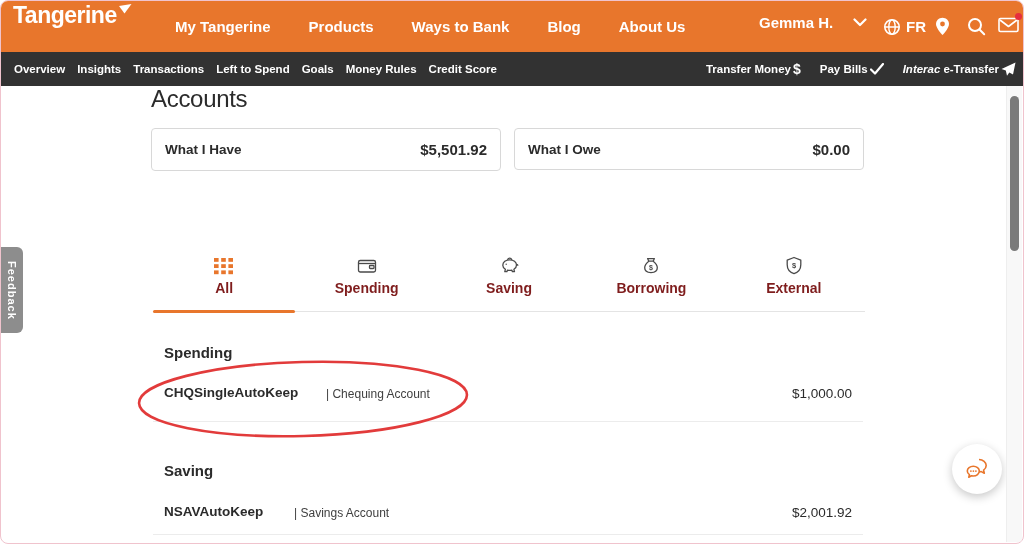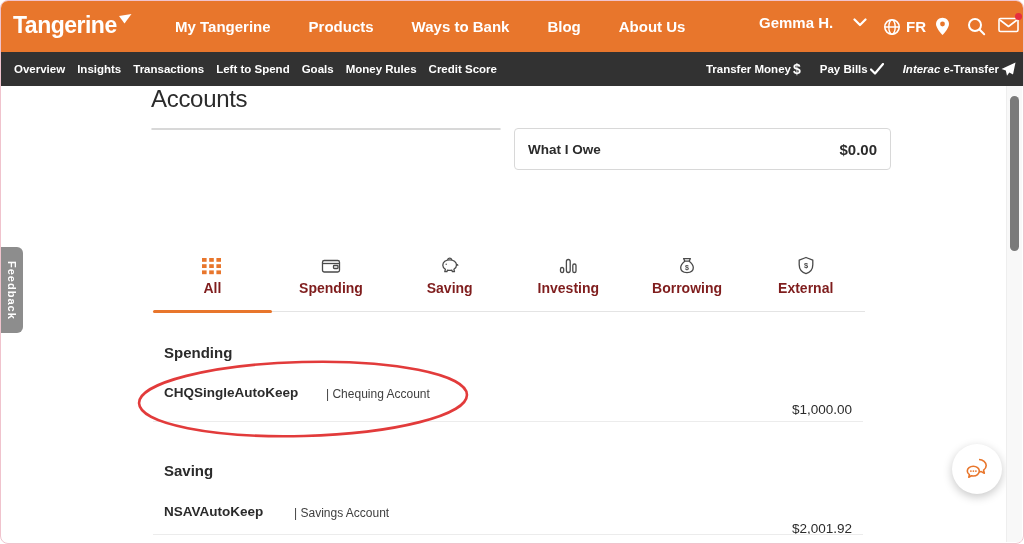--- a/index.html
+++ b/index.html
@@ -4,21 +4,21 @@
 <style>
   * { margin:0; padding:0; box-sizing:border-box; }
   body { background:#ffffff; font-family:"Liberation Sans", sans-serif; }
   .page {
     position:relative; width:1024px; height:544px;
     background:#ffffff; overflow:hidden;
     border:1px solid #f0c3cd; border-radius:8px;
   }
   
   .topbar { position:absolute; left:0; top:0; width:100%; height:51px; background:#E8762C; }
-  .logo { position:absolute; left:12px; top:11px; color:#fff; font-size:23px; font-weight:bold; letter-spacing:-0.5px; display:flex; align-items:flex-start; cursor:pointer;justify-content:flex-end; }
+  .logo { position:absolute; left:12px; top:1px; color:#fff; font-size:23px; font-weight:bold; letter-spacing:-0.5px; display:flex; align-items:flex-start; cursor:pointer;justify-content:flex-end; }
   .logo-flag { margin-left:2px; margin-top:2px; }
   .main-nav { position:absolute; left:150px; top:0; height:51px; display:flex; align-items:center; gap:14px; }
   .main-nav a { color:#fff; font-size:15px; font-weight:bold; text-decoration:none; cursor:pointer;margin-left:24px; }
   .user-menu { position:absolute; left:758px; top:0; height:43px; display:flex; align-items:center; gap:20px; color:#fff; font-size:15px; font-weight:bold; cursor:pointer; }
   .lang { position:absolute; left:882px; top:0; height:51px; display:flex; align-items:center; gap:5px; color:#fff; font-size:15px; font-weight:bold; cursor:pointer; }
   .top-icon { position:absolute; top:0; height:51px; display:flex; align-items:center; cursor:pointer; }
   .icon-pin { left:934px; } .icon-search { left:966px; } .icon-mail { left:997px; }
   .mail-wrap { position:relative; }
   .mail-dot { position:absolute; right:-3px; top:-4px; width:7px; height:7px; border-radius:50%; background:#e62e3e; }
   
@@ -26,37 +26,37 @@
   .subnav-left { position:absolute; left:13px; top:0; height:34px; display:flex; align-items:center; gap:12px; }
   .subnav-left a { color:#fff; font-size:11.5px; font-weight:bold; text-decoration:none; cursor:pointer; }
   .subnav-right { position:absolute; right:7px; top:0; height:34px; display:flex; align-items:center; gap:19px; }
   .subnav-action { display:flex; align-items:center; gap:2px; color:#fff; font-size:11.5px; font-weight:bold; cursor:pointer; }
   .dollar-glyph { font-size:14px; font-weight:bold; }
   .italic { font-style:italic; margin-right:3px; }
   
   .page-title { position:absolute; left:150px; top:84px; font-size:24px; font-weight:normal; color:#2b2b2b; letter-spacing:-0.3px; }
   .card { position:absolute; border:1px solid #d8d8d8; border-radius:4px; background:#fff; }
   .card-left { left:150px; top:127px; width:350px; }
-  .card-owe  { left:513px; top:127px; width:377px; height:42px; }
+  .card-owe  { left:513px; top:127px; width:350px; height:42px; }
   .card-row { display:flex; align-items:center; justify-content:space-between; padding:0 13px; height:41px; }
   .card-row + .card-row { border-top:1px solid #d8d8d8; height:44px; }
   .card-label { font-size:13.5px; font-weight:bold; color:#2b2b2b; }
   .card-amount { font-size:15px; font-weight:bold; color:#2b2b2b; }
   .see-summary { font-size:13px; color:#2e2e2e; cursor:pointer; }
   
   .tabs { position:absolute; left:152px; top:245px; width:712px; height:66px; display:flex; border-bottom:1px solid #e4e4e4; }
   .tab { position:relative; flex:1; display:flex; flex-direction:column; align-items:center; justify-content:flex-start; padding-top:6px; cursor:pointer; }
   .tab-icon { height:28px; display:flex; align-items:center; justify-content:center; }
   .tab-label { font-size:14px; font-weight:600; color:#7f1d1d; margin-top:0; }
   .tab.active::after { content:""; position:absolute; left:0; right:0; bottom:-2px; height:3px; background:#E8762C; border-radius:2px; }
   
   .section-title { position:absolute; left:163px; font-size:15px; font-weight:bold; color:#2b2b2b; }
   .acct-name { position:absolute; left:163px; font-size:13.5px; font-weight:bold; color:#2b2b2b; }
   .acct-type { position:absolute; font-size:12px; color:#3f3f3f; }
-  .acct-amount { position:absolute; right:171px; font-size:13.5px; color:#2b2b2b;margin-top:16px; }
+  .acct-amount { position:absolute; right:171px; font-size:13.5px; color:#2b2b2b; }
   .divider { position:absolute; left:152px; width:710px; height:1px; background:#ececec; }
   
   .annotation { position:absolute; left:133px; top:357px; pointer-events:none; }
   
   .feedback-tab { position:absolute; left:0; top:246px; width:22px; height:86px; background:#8d8d8d; border-radius:0 6px 6px 0; display:flex; align-items:center; justify-content:center; cursor:pointer; }
   .feedback-tab span { writing-mode:vertical-rl; color:#fff; font-size:11px; font-weight:bold; letter-spacing:1px; }
   
   .chat-btn { position:absolute; left:951px; top:443px; width:50px; height:50px; border-radius:50%; background:#fff; border:none; box-shadow:0 3px 10px rgba(0,0,0,0.22); display:flex; align-items:center; justify-content:center; cursor:pointer; }
   
   .scroll-track { position:absolute; right:1px; top:85px; bottom:1px; width:16px; background:#f8f8f8; border-left:1px solid #eeeeee; }
@@ -144,20 +144,24 @@
         <svg width="15" height="15" viewBox="0 0 15 15">
             <path d="M14.5 0.5 L0.5 7 L4.8 8.6 L6 13.8 L8.3 10.6 L12 12.5 Z" fill="#ffffff"></path>
           </svg>
       </div>
     </div>
   </nav>
 
   <h1 class="page-title">Accounts</h1>
 
   <div class="card card-left">
+    <div class="card-row">
+      <span class="card-label">What I Have</span>
+      <span class="card-amount">$5,501.92</span>
+    </div>
   </div>
 
   <div class="card card-owe">
     <div class="card-row">
       <span class="card-label">What I Owe</span>
       <span class="card-amount">$0.00</span>
     </div>
   </div>
 
   <div class="tabs">
@@ -195,30 +199,20 @@
           <path d="M4.8 10.2c0-3.1 3-5.4 6.9-5.4 3.8 0 6.8 2.2 6.8 5.2 0 1.9-1 3.4-2.6 4.3l.6 2.4h-2.1l-.5-1.6a9 9 0 0 1-2.2.3c-.8 0-1.6-.1-2.3-.3l-.5 1.6H6.8l.6-2.5c-1.6-.9-2.6-2.3-2.6-4z"></path>
           <path d="M9.4 4.9c.5-1 1.4-1.7 2.3-1.7.9 0 1.8.7 2.2 1.7"></path>
           <circle cx="8.2" cy="9.3" r="0.7" fill="#4a4a4a" stroke="none"></circle>
           <path d="M18.5 9.5c.9 0 1.4.6 1.4 1.2"></path>
         </svg>
       </span>
       <span class="tab-label">Saving</span>
     </div>
     <div class="tab">
       <span class="tab-icon">
-        <svg width="22" height="22" viewBox="0 0 22 22" fill="none" stroke="#4a4a4a" stroke-width="1.3">
-          <rect x="3.5" y="12.5" width="3.2" height="5" rx="1.6"></rect>
-          <rect x="9.4" y="4.5" width="3.8" height="13" rx="1.9"></rect>
-          <rect x="15.8" y="9" width="3.2" height="8.5" rx="1.6"></rect>
-        </svg>
-      </span>
-      <span class="tab-label">Investing</span>
-    </div>
-    <div class="tab">
-      <span class="tab-icon">
         <svg width="22" height="22" viewBox="0 0 22 22" fill="none" stroke="#4a4a4a" stroke-width="1.3" stroke-linejoin="round">
           <path d="M8.8 6.2 7.6 3.6h6.8l-1.2 2.6"></path>
           <path d="M8.8 6.2h4.4c2.6 1.9 4.1 4.3 4.1 6.6 0 3.1-2.6 4.8-6.3 4.8s-6.3-1.7-6.3-4.8c0-2.3 1.5-4.7 4.1-6.6z"></path>
           <text x="11" y="14.8" text-anchor="middle" font-size="7" font-weight="bold" fill="#4a4a4a" stroke="none" font-family="Liberation Sans, sans-serif">$</text>
         </svg>
       </span>
       <span class="tab-label">Borrowing</span>
     </div>
     <div class="tab">
       <span class="tab-icon">

